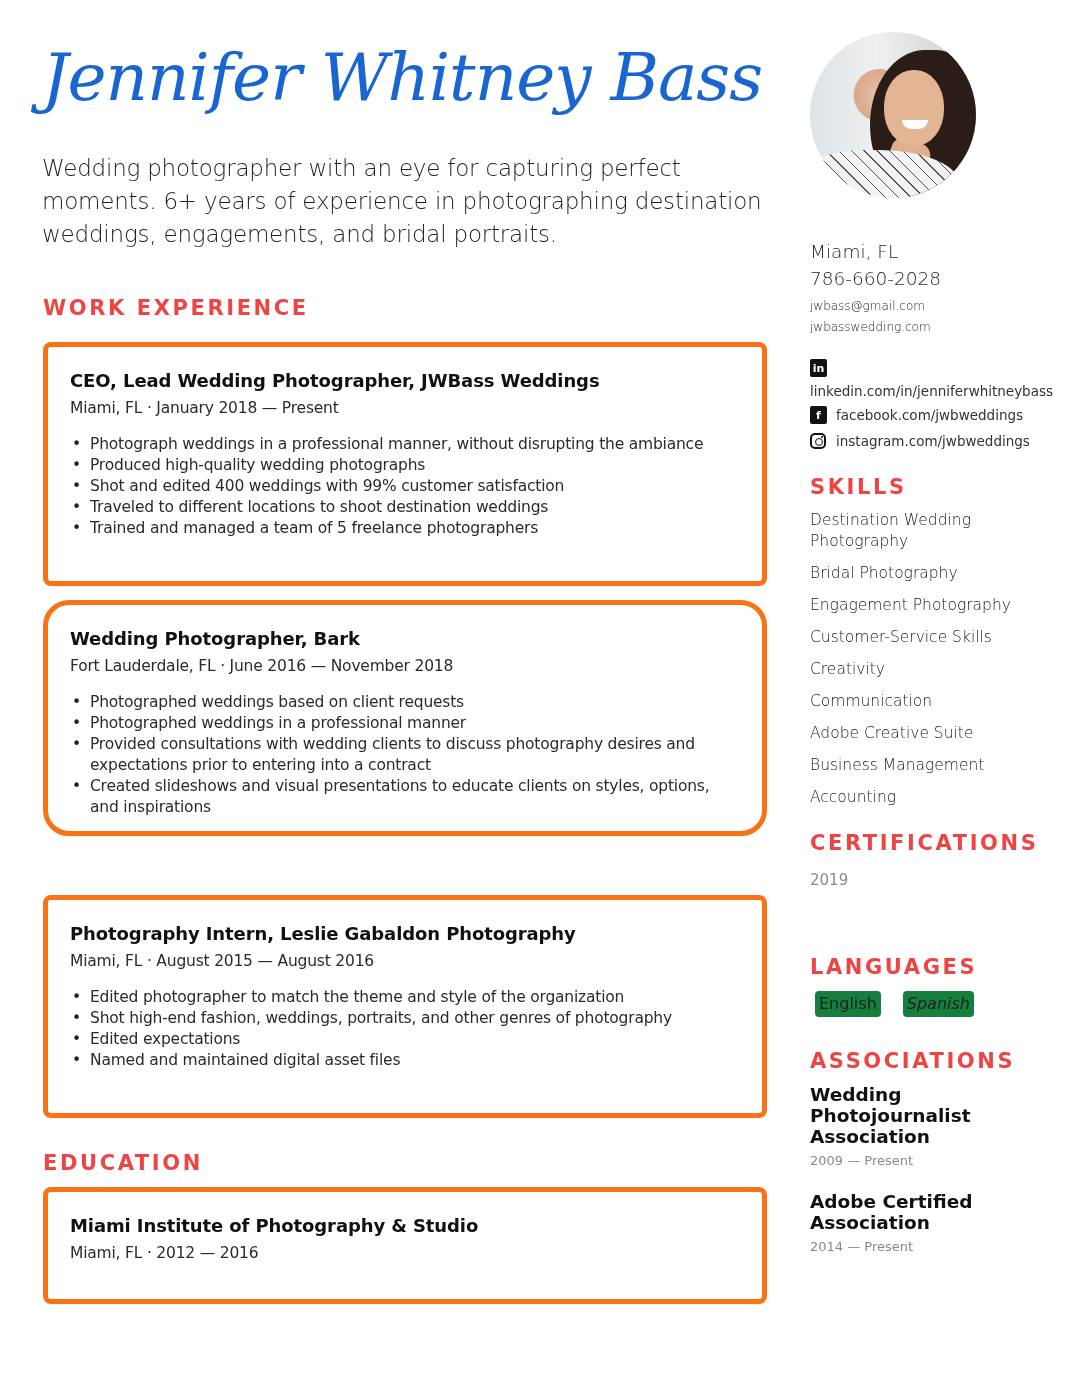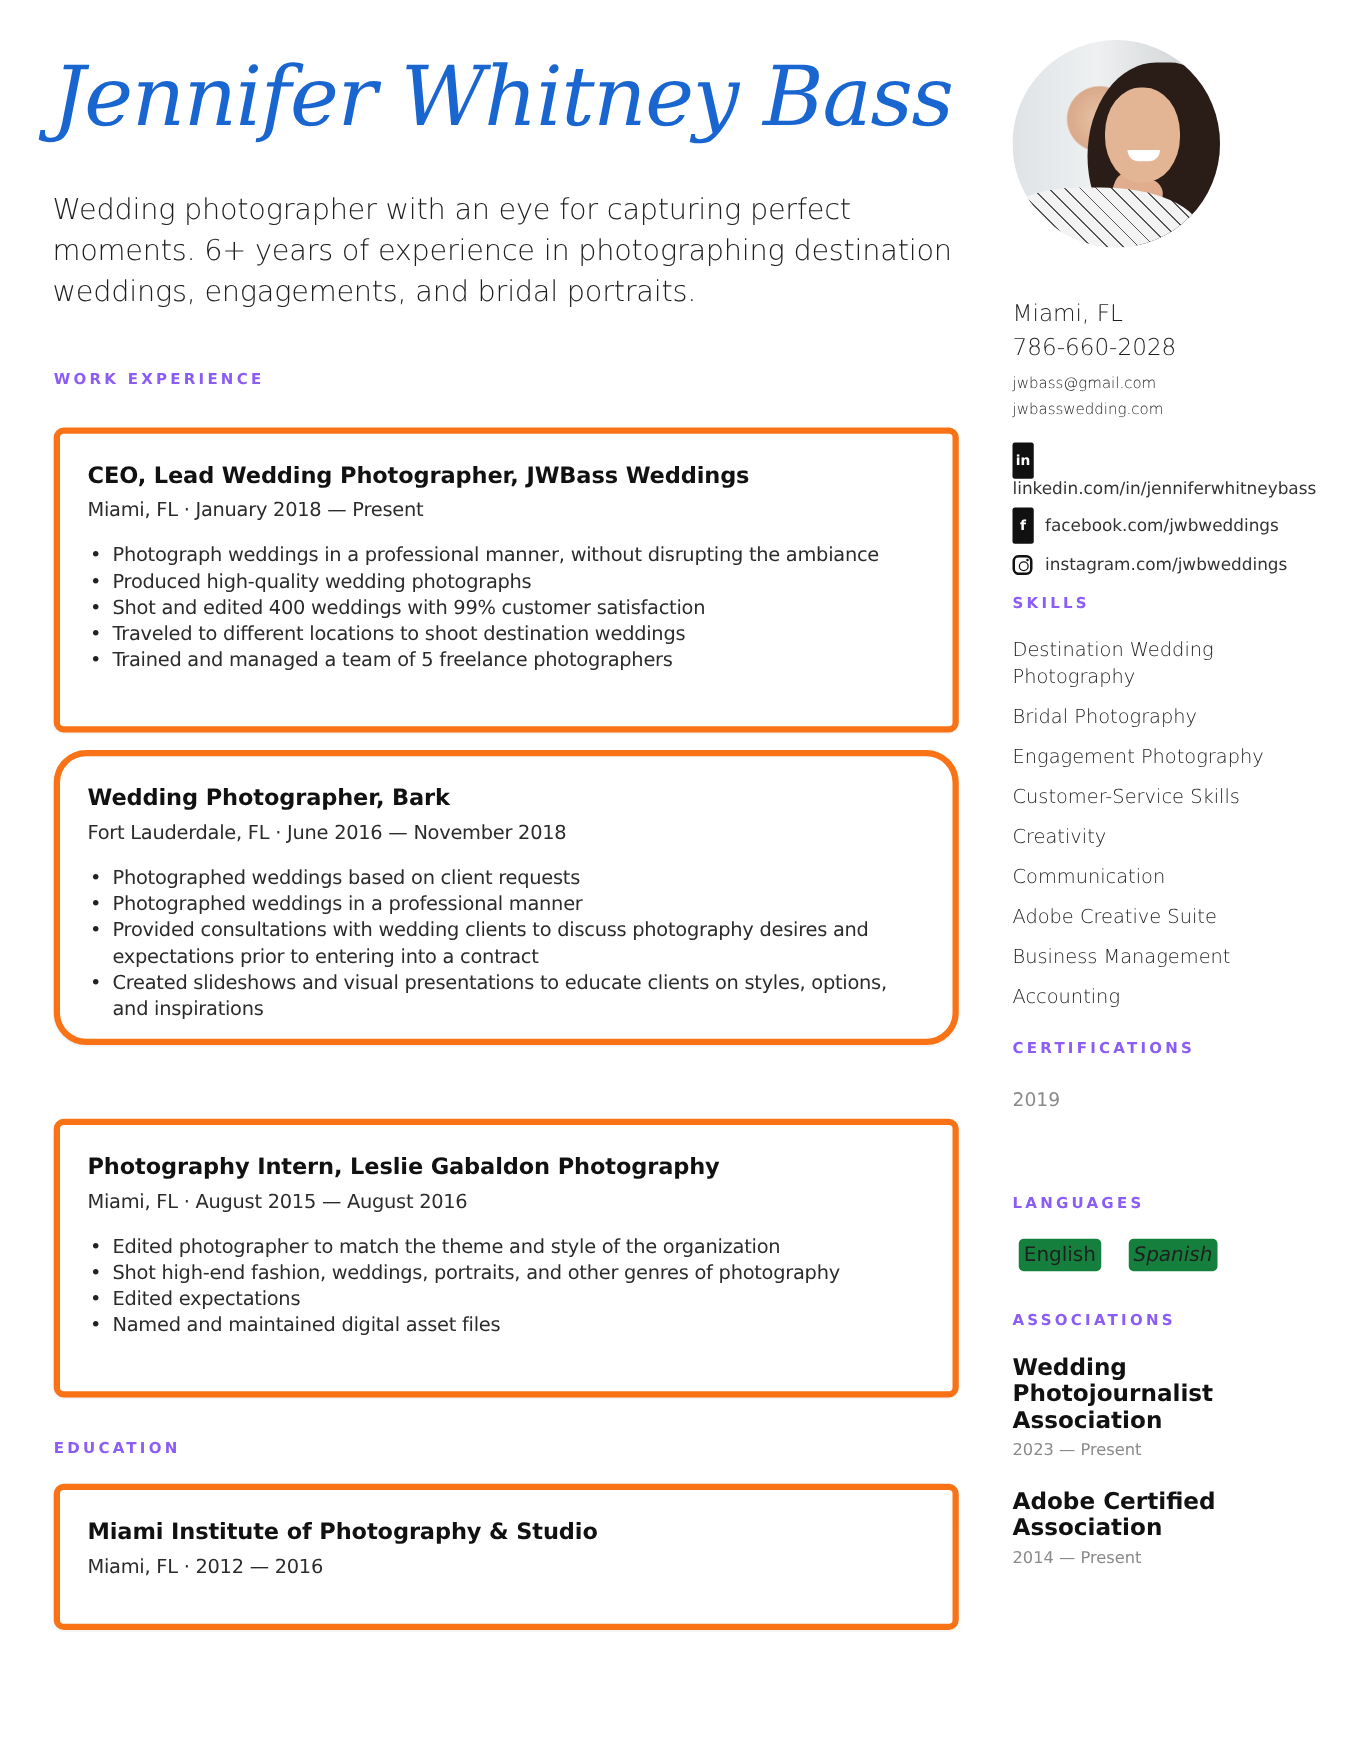--- a/index.html
+++ b/index.html
@@ -11,21 +11,21 @@
     font-family: "DejaVu Serif", serif; font-style: italic;
     font-size: 66px; line-height: 100px; color: #1a66d0;
     letter-spacing: -1px; white-space: nowrap;
   }
   .summary {
     position: absolute; left: 42px; top: 152px; width: 730px;
     font-size: 23px; line-height: 33px; color: #1f1f1f; font-weight: 300;
     letter-spacing: -0.2px;
   }
   .section-title {
-    position: absolute; font-size: 12px; font-weight: bold; color: #8b5cf6;
+    position: absolute; font-size: 21px; font-weight: bold; color: #ef4444;
     letter-spacing: 2.6px;
   }
   .card {
     position: absolute; left: 43px; width: 724px;
     border: 5px solid #f97316; border-radius: 8px; background: #fff;
     box-shadow: 0 1px 1px rgba(0,0,0,0.05);
     padding: 22px 22px 0 22px;
   }
   .card .title { font-size: 18px; font-weight: bold; color: #111; line-height: 24px; letter-spacing: -0.1px; }
   .card .meta { font-size: 15.5px; color: #2b2b2b; margin-top: 5px; line-height: 20px; letter-spacing: -0.2px; }
@@ -44,21 +44,21 @@
   .photo .smile { position: absolute; left: 92px; top: 88px; width: 26px; height: 9px; border-radius: 0 0 14px 14px; background: #fff; }
   .photo .shirt { position: absolute; left: -10px; top: 118px; width: 160px; height: 70px; border-radius: 40% 50% 0 0;
     background: repeating-linear-gradient(45deg, #f3f3f3 0 4px, #555 4px 5px, #f3f3f3 5px 9px); }
   .photo .neck { position: absolute; left: 78px; top: 108px; width: 40px; height: 40px; background: #e0ae8e; transform: rotate(20deg); border-radius: 30%; }
 
   .side { position: absolute; left: 810px; }
   .contact-big { font-size: 18.5px; line-height: 27px; color: #1f1f1f; font-weight: 300; }
   .contact-med { font-size: 12px; line-height: 21px; color: #1f1f1f; font-weight: 300; }
   .social { font-size: 13.5px; color: #333; line-height: 18px; }
   .soc-row { display: flex; align-items: center; }
-  .icon-box { display: inline-flex; align-items: center; justify-content: center; width: 17px; height: 29px; border-radius: 2px; background: #111; color: #fff; font-weight: bold; font-size: 11px; font-family: "DejaVu Sans", sans-serif; }
+  .icon-box { display: inline-flex; align-items: center; justify-content: center; width: 17px; height: 18px; border-radius: 2px; background: #111; color: #fff; font-weight: bold; font-size: 11px; font-family: "DejaVu Sans", sans-serif; }
   .insta { display: inline-block; width: 16px; height: 16px; border: 2px solid #111; border-radius: 5px; position: relative; }
   .insta::after { content: ""; position: absolute; left: 3px; top: 3px; width: 6px; height: 6px; border: 1.6px solid #111; border-radius: 50%; }
   .insta::before { content: ""; position: absolute; right: 1px; top: 1px; width: 2px; height: 2px; background: #111; border-radius: 50%; }
 
   .skill { font-size: 15.5px; line-height: 21px; color: #222; margin-bottom: 11px; font-weight: 300; }
   .cert { font-size: 15.5px; line-height: 21px; color: #222; font-weight: 300; }
   .year { font-size: 15px; color: #8a8a8a; margin-top: 5px; }
   .chip { display: inline-block; background: #15803d; color: #1f1f1f; border-radius: 4px; padding: 3px 4px; font-size: 16px; line-height: 20px; margin-right: 20px; }
   .assoc-name { font-size: 18.5px; font-weight: bold; line-height: 21px; color: #111; }
   .assoc-date { font-size: 13px; color: #8a8a8a; margin-top: 6px; }
@@ -160,18 +160,18 @@
 </div>
 
 <div class="section-title" style="left:810px; top:955px;">LANGUAGES</div>
 <div class="side" style="top:991px; left:815px;">
   <span class="chip">English</span><span class="chip" style="margin-left:2px;font-style:italic;">Spanish</span>
 </div>
 
 <div class="section-title" style="left:810px; top:1049px;">ASSOCIATIONS</div>
 <div class="side" style="top:1084px; width:190px;">
   <div class="assoc-name">Wedding Photojournalist Association</div>
-  <div class="assoc-date">2023 — Present</div>
+  <div class="assoc-date">2009 — Present</div>
 </div>
 <div class="side" style="top:1191px; width:190px;">
   <div class="assoc-name">Adobe Certified Association</div>
   <div class="assoc-date">2014 — Present</div>
 </div>
 
 </body></html>

